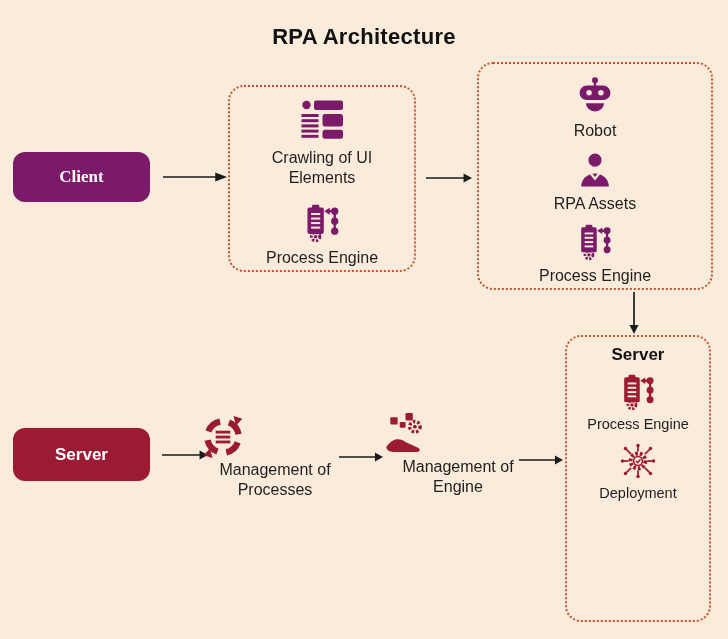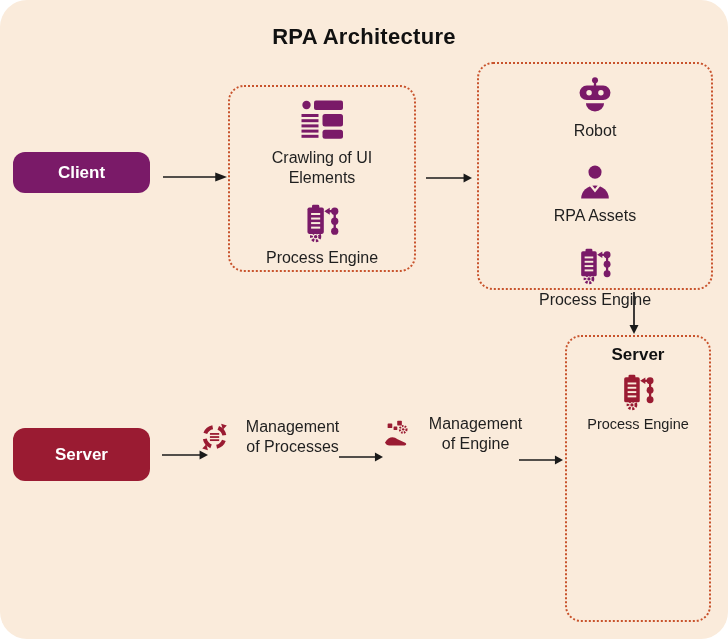--- a/index.html
+++ b/index.html
@@ -4,44 +4,44 @@
 <style>
   :root{
     --bg:#FAEBDB;
     --purple:#7A1A68;
     --crimson:#9A1B32;
     --dot:#C8532C;
     --ink:#1C1C1C;
   }
   *{box-sizing:border-box;margin:0;padding:0;}
   body{background:#fff;font-family:"Liberation Sans",sans-serif;}
-  .canvas{position:relative;width:728px;height:639px;background:var(--bg);overflow:hidden;color:var(--ink);border-radius:27px;}
+  .canvas{position:relative;width:728px;height:639px;background:var(--bg);overflow:hidden;color:var(--ink);}
   .abs{position:absolute;}
   .title{left:0;top:24px;width:728px;text-align:center;font-size:22px;font-weight:bold;letter-spacing:.3px;color:#111;}
   .pill{border-radius:12px;display:flex;align-items:center;justify-content:center;color:#fff;font-size:17px;font-weight:bold;}
-  .pill.client{left:13px;top:152px;width:137px;height:41px;background:var(--purple);}
+  .pill.client{left:13px;top:152px;width:137px;height:50px;background:var(--purple);font-family:Liberation Serif, serif;}
   .pill.server{left:13px;top:428px;width:137px;height:53px;background:var(--crimson);}
   .dotted{border:2px dotted var(--dot);border-radius:16px;display:flex;flex-direction:column;align-items:center;}
   .box-crawl{left:228px;top:85px;width:188px;height:187px;padding-top:12px;gap:16px;}
-  .box-agent{left:477px;top:62px;width:236px;height:228px;padding-top:12px;gap:22px;}
+  .box-agent{left:477px;top:62px;width:236px;height:228px;padding-top:12px;gap:10px;}
   .box-srv{left:565px;top:335px;width:146px;height:287px;padding-top:8px;gap:8px;}
   .item{display:flex;flex-direction:column;align-items:center;gap:5px;}
   .lbl{font-size:16px;line-height:1.22;text-align:center;color:#1f1f1f;}
   .lbl.sm{font-size:14.5px;width:128px;}
   .lbl.w160{width:162px;}
   .lbl.w150{width:150px;}
   .srv-head{font-size:17px;font-weight:bold;color:#111;}
   .icon{display:block;}
   .ic44{width:44px;height:44px;}
   .ic40{width:40px;height:40px;}
   .ic38{width:38px;height:38px;}
   .ic46{width:46px;height:46px;}
   .cPurple{color:var(--purple);}
   .cCrimson{color:var(--crimson);}
-  .step{display:flex;flex-direction:row;align-items:center;gap:16px;}
+  .step{display:flex;flex-direction:column;align-items:flex-start;gap:0;}
   .step.mop{left:200px;top:414px;width:140px;}
   .step.moa{left:383px;top:411px;width:140px;}
   .arrow{color:#1a1a1a;}
 </style>
 </head>
 <body>
 
 <svg width="0" height="0" style="position:absolute">
   <defs>
     <symbol id="sym-crawl" viewBox="0 0 44 44">
@@ -200,20 +200,26 @@
   </svg>
 
   <div class="abs dotted box-srv">
     <div class="srv-head">Server</div>
     <div class="item">
       <svg class="icon ic38 cCrimson">
           <use href="#sym-engine"></use>
         </svg>
       <div class="lbl sm">Process Engine</div>
     </div>
+    <div class="item">
+      <svg class="icon ic38 cCrimson">
+          <use href="#sym-deploy"></use>
+        </svg>
+      <div class="lbl sm">Deployment</div>
+    </div>
   </div>
 
   <div class="abs pill server">
     <span>Server</span>
   </div>
 
   <svg class="abs arrow" style="left:162px;top:449px" width="46" height="12">
       <use href="#sym-arrow-h"></use>
     </svg>
   <svg class="abs arrow" style="left:339px;top:451px" width="44" height="12">

